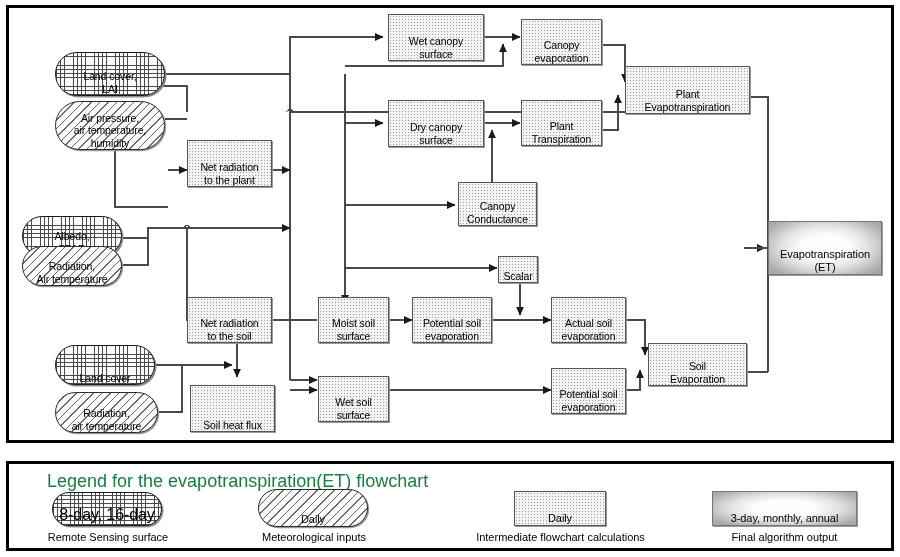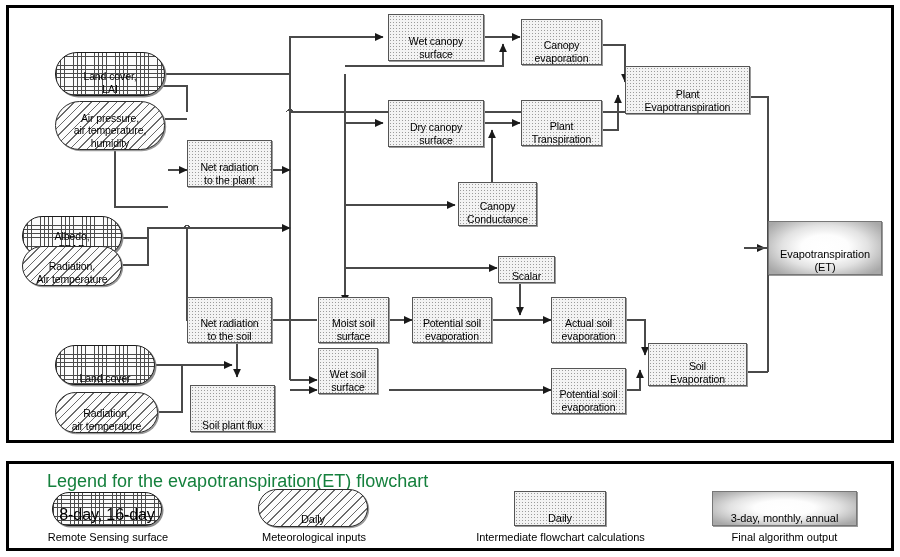--- a/index.html
+++ b/index.html
@@ -184,21 +184,21 @@
 
   <div class="node proc" style="left:187px; top:140px; width:85px; height:47px;">
     <span>Net radiation<br>to the plant</span>
     </div>
 
   <div class="node proc" style="left:187px; top:297px; width:85px; height:46px;">
     <span>Net radiation<br>to the soil</span>
     </div>
 
   <div class="node proc" style="left:190px; top:385px; width:85px; height:47px;">
-    <span>Soil plant flux</span>
+    <span>Soil heat flux</span>
     </div>
 
   <div class="node proc" style="left:388px; top:14px;  width:96px; height:47px;">
     <span>Wet canopy<br>surface</span>
     </div>
 
   <div class="node proc" style="left:388px; top:100px; width:96px; height:47px;">
     <span>Dry canopy<br>surface</span>
     </div>
 
@@ -211,37 +211,37 @@
     </div>
 
   <div class="node proc" style="left:521px; top:100px; width:81px; height:46px;">
     <span>Plant<br>Transpiration</span>
     </div>
 
   <div class="node proc" style="left:625px; top:66px;  width:125px; height:48px;">
     <span>Plant<br>Evapotranspiration</span>
     </div>
 
-  <div class="node proc" style="left:498px; top:256px; width:57px; height:27px;">
+  <div class="node proc" style="left:498px; top:256px; width:40px; height:27px;">
     <span>Scalar</span>
     </div>
 
   <div class="node proc" style="left:318px; top:297px; width:71px; height:46px;">
     <span>Moist soil<br>surface</span>
     </div>
 
   <div class="node proc" style="left:412px; top:297px; width:80px; height:46px;">
     <span>Potential soil<br>evaporation</span>
     </div>
 
   <div class="node proc" style="left:551px; top:297px; width:75px; height:46px;">
     <span>Actual soil<br>evaporation</span>
     </div>
 
-  <div class="node proc" style="left:318px; top:348px; width:60px; height:46px;">
+  <div class="node proc" style="left:318px; top:376px; width:71px; height:46px;">
     <span>Wet soil<br>surface</span>
     </div>
 
   <div class="node proc" style="left:551px; top:368px; width:75px; height:46px;">
     <span>Potential soil<br>evaporation</span>
     </div>
 
   <div class="node proc" style="left:648px; top:343px; width:99px; height:43px;">
     <span>Soil<br>Evaporation</span>
     </div>

